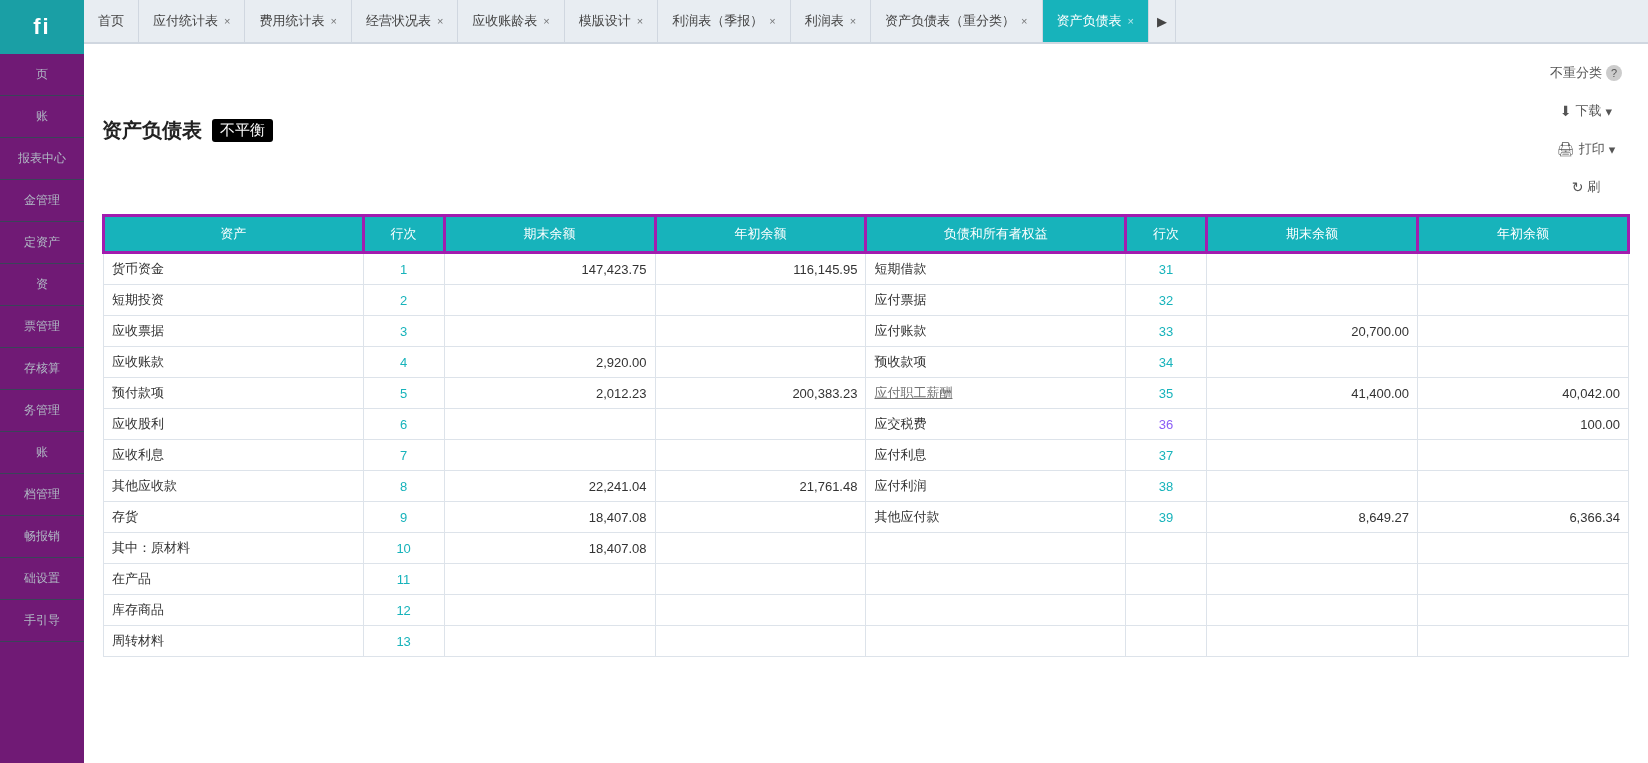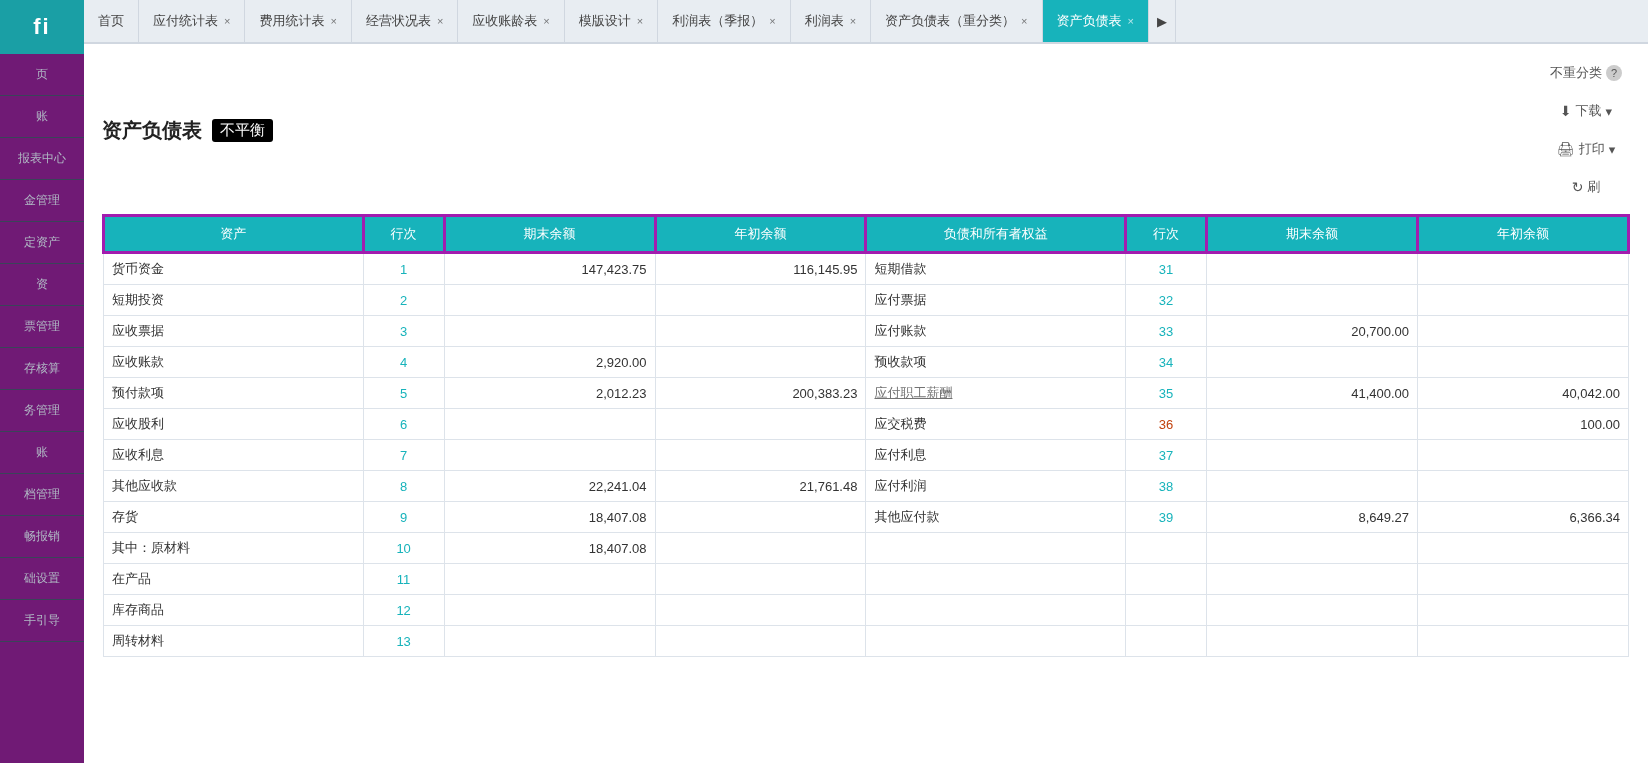--- a/index.html
+++ b/index.html
@@ -307,21 +307,21 @@
       <td class="center" style="color:#17b3bb;">35</td>
       <td class="right">41,400.00</td>
       <td class="right">40,042.00</td>
     </tr>
           <tr>
       <td class="left">应收股利</td>
       <td class="center" style="color:#17b3bb;">6</td>
       <td class="right"></td>
       <td class="right"></td>
       <td class="left" style="">应交税费</td>
-      <td class="center" style="color:#c2410c;margin-left:27px;">36</td>
+      <td class="center" style="color:#8b5cf6;margin-left:27px;">36</td>
       <td class="right"></td>
       <td class="right">100.00</td>
     </tr>
           <tr>
       <td class="left">应收利息</td>
       <td class="center" style="color:#17b3bb;">7</td>
       <td class="right"></td>
       <td class="right"></td>
       <td class="left" style="">应付利息</td>
       <td class="center" style="color:#17b3bb;">37</td>

